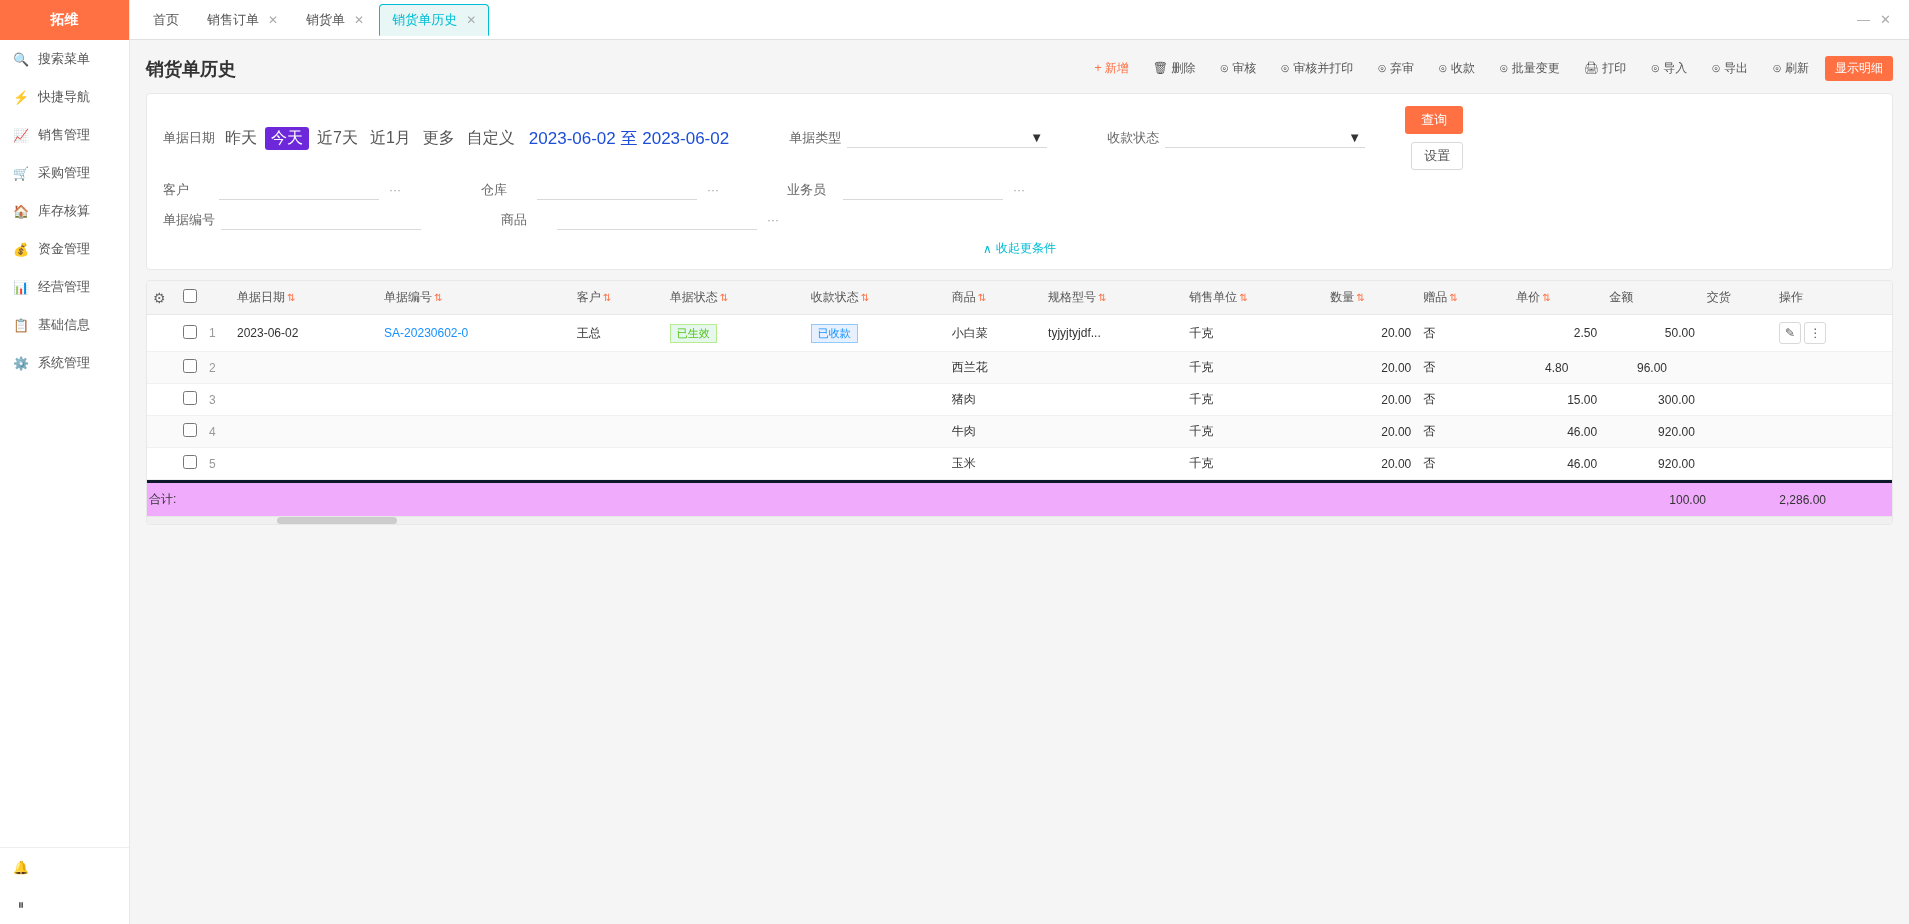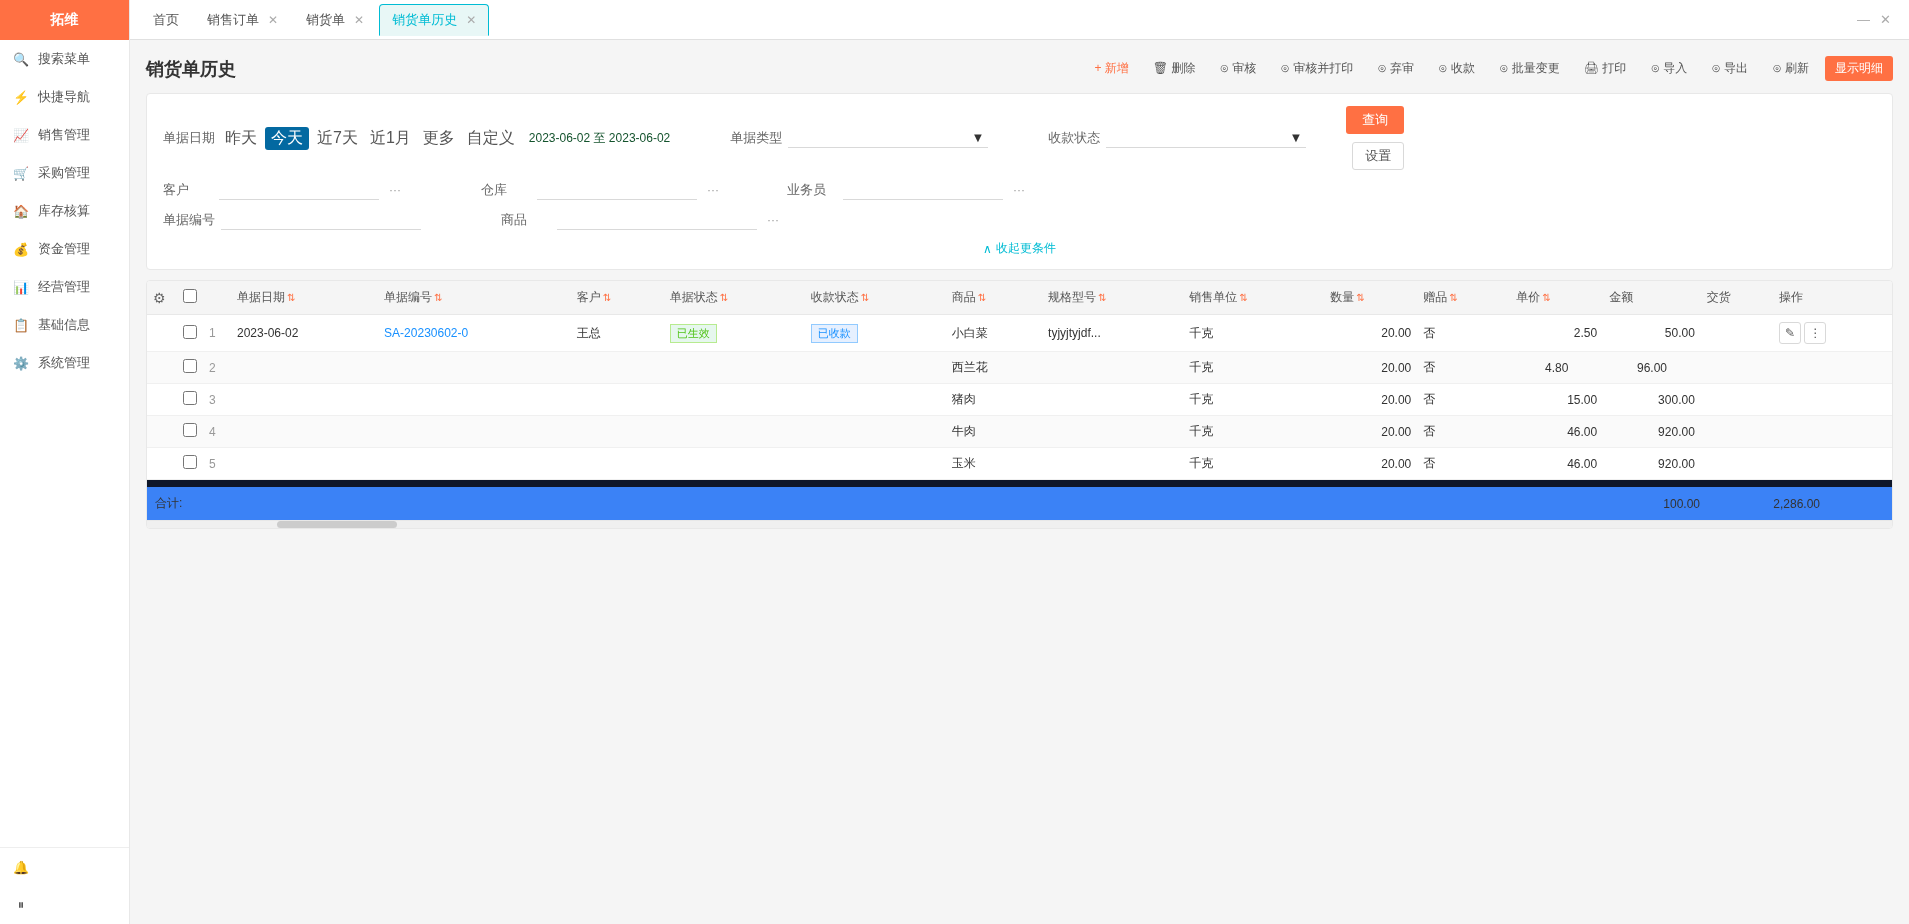--- a/index.html
+++ b/index.html
@@ -33,22 +33,22 @@
     .toolbar-btn.orange { color: #ff7043; }
     .display-btn { background: #ff7043; color: #fff; border-radius: 3px; padding: 4px 10px; font-size: 12px; cursor: pointer; border: none; }
 
     
     .filter-area { background: #fff; border-radius: 4px; padding: 12px 16px; margin-bottom: 10px; border: 1px solid #e8e8e8; }
     .filter-row { display: flex; align-items: center; gap: 20px; margin-bottom: 10px; }
     .filter-row:last-child { margin-bottom: 0; }
     .filter-label { color: #666; font-size: 13px; white-space: nowrap; min-width: 50px; }
     .filter-date-btns { display: flex; gap: 4px; align-items: center; }
     .date-btn { font-size: 16px; color: #555; cursor: pointer; padding: 1px 4px; }
-    .date-btn.active { background: #0369a1; color: #fff; border-radius: 3px; padding: 1px 6px; }
-    .date-range { color: #14532d; font-size: 12px; margin-left: 6px; }
+    .date-btn.active { background: #6d28d9; color: #fff; border-radius: 3px; padding: 1px 6px; }
+    .date-range { color: #1d4ed8; font-size: 17px; margin-left: 6px; }
     .filter-input { border: none; border-bottom: 1px solid #d9d9d9; outline: none; width: 160px; font-size: 13px; padding: 2px 4px; color: #333; }
     .filter-select { display: flex; align-items: center; gap: 4px; border: none; border-bottom: 1px solid #d9d9d9; width: 200px; padding: 2px 4px; cursor: pointer; }
     .filter-select .sel-text { flex: 1; font-size: 13px; color: #999; }
     .filter-dots { color: #999; font-size: 12px; cursor: pointer; margin-left: 4px; }
     .collapse-btn { display: flex; align-items: center; gap: 4px; color: #00bcd4; font-size: 12px; cursor: pointer; justify-content: center; margin-top: 6px; }
 
     
     .query-btn { background: #ff7043; color: #fff; border: none; border-radius: 3px; padding: 5px 16px; cursor: pointer; font-size: 13px; }
     .set-btn { background: #fff; color: #555; border: 1px solid #d9d9d9; border-radius: 3px; padding: 4px 12px; cursor: pointer; font-size: 13px; margin-top: 4px; display: block; }
     .query-set-area { display: flex; flex-direction: column; align-items: flex-end; gap: 4px; margin-left: 20px; }
@@ -62,21 +62,21 @@
     .th-sort { display: flex; align-items: center; gap: 2px; cursor: pointer; }
     .sort-icon { color: #ff7043; font-size: 10px; }
     .badge { display: inline-block; padding: 1px 6px; border-radius: 0; font-size: 11px; }
     .badge-green { background: #e6f7ee; color: #52c41a; border: 1px solid #b7eb8f; }
     .badge-blue { background: #e6f0ff; color: #1890ff; border: 1px solid #91caff; }
     .op-btn { display: inline-flex; align-items: center; justify-content: center; width: 22px; height: 22px; border: 1px solid #d9d9d9; border-radius: 3px; cursor: pointer; font-size: 12px; color: #555; }
     .settings-icon { cursor: pointer; color: #666; font-size: 14px; }
     .checkbox { width: 14px; height: 14px; cursor: pointer; }
 
     
-    .table-footer { background: #3b82f6; display: flex; align-items: center; padding: 8px 8px; border-top: 7px solid #0f172a; font-size: 12px; color: #333; }
+    .table-footer { background: #f0abfc; display: flex; align-items: center; padding: 8px 2px; border-top: 3px solid #0f172a; font-size: 12px; color: #333; }
     .footer-label { min-width: 60px; }
     .footer-spacer { flex: 1; }
 
     
     .pagination { display: flex; align-items: center; justify-content: flex-end; padding: 8px 12px; background: #fff; border-top: 1px solid #e8e8e8; gap: 8px; font-size: 12px; color: #555; }
     .page-size-select { border: 1px solid #d9d9d9; border-radius: 3px; padding: 2px 4px; font-size: 12px; }
     .page-nav-btn { width: 24px; height: 24px; display: inline-flex; align-items: center; justify-content: center; border: 1px solid #d9d9d9; border-radius: 3px; cursor: pointer; color: #555; font-size: 12px; background: #fff; }
     .page-input { width: 30px; height: 24px; border: 1px solid #d9d9d9; border-radius: 3px; text-align: center; font-size: 12px; }
 
     

